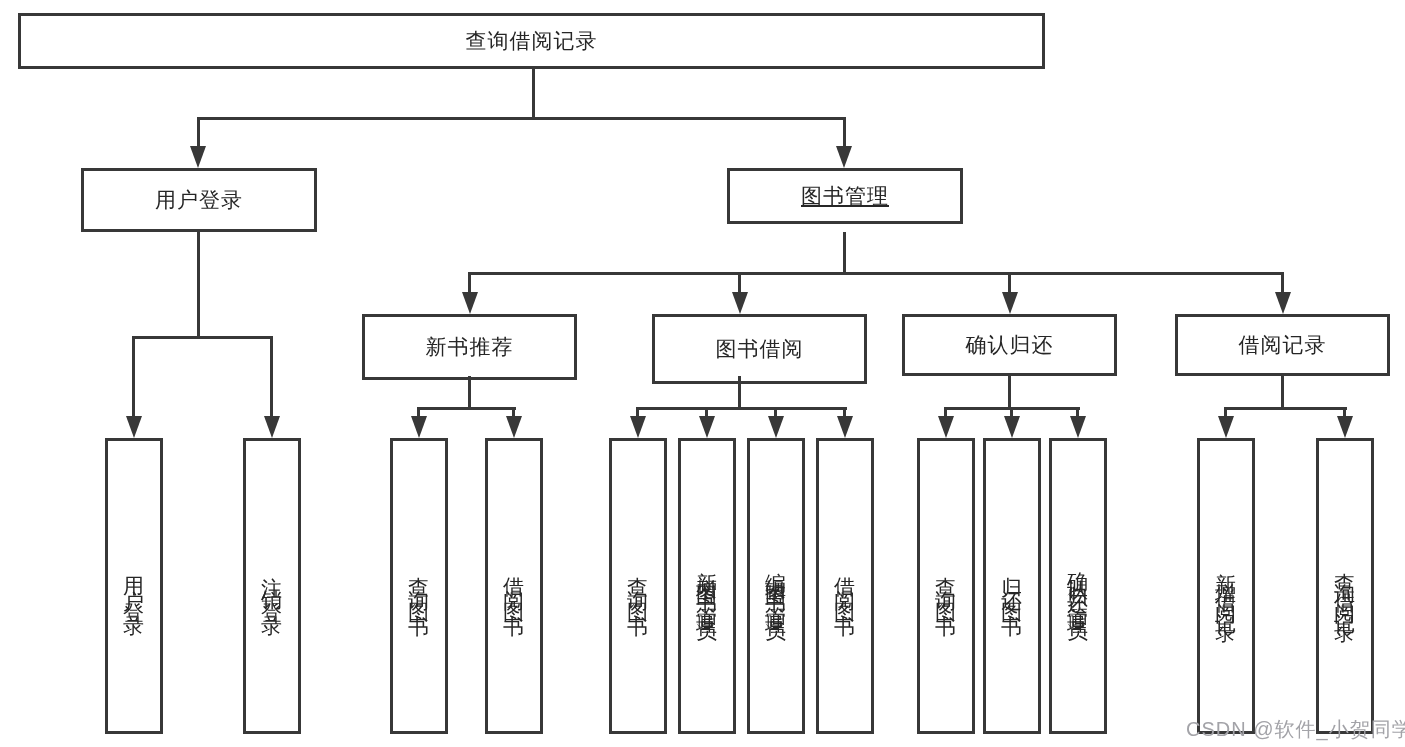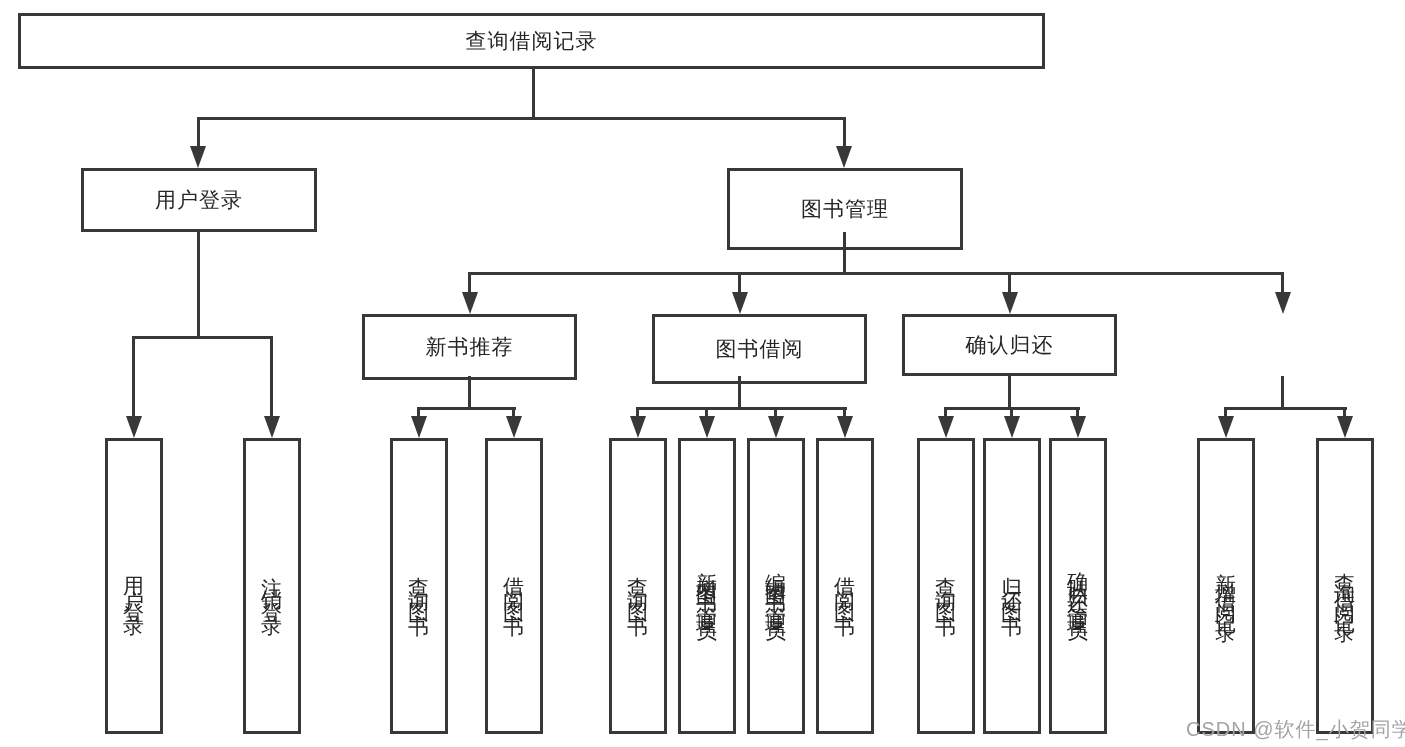--- a/index.html
+++ b/index.html
@@ -66,32 +66,35 @@
 
 <div class="canvas">
 
   <div class="box" style="left:18px; top:13px; width:1027px; height:56px;">
     <span>查询借阅记录</span>
   </div>
 
   <div class="box" style="left:81px; top:168px; width:236px; height:64px;">
     <span>用户登录</span>
   </div>
-  <div class="box" style="left:727px; top:168px; width:236px; height:82px;">
+  <div class="box" style="left:727px; top:168px; width:236px; height:56px;text-decoration:underline;">
     <span>图书管理</span>
   </div>
 
   <div class="box" style="left:362px; top:314px; width:215px; height:66px;">
     <span>新书推荐</span>
   </div>
   <div class="box" style="left:652px; top:314px; width:215px; height:70px;">
     <span>图书借阅</span>
   </div>
   <div class="box" style="left:902px; top:314px; width:215px; height:62px;">
     <span>确认归还</span>
+  </div>
+  <div class="box" style="left:1175px; top:314px; width:215px; height:62px;">
+    <span>借阅记录</span>
   </div>
 
   <div class="box" style="left:105px; top:438px; width:58px; height:296px;">
     <span class="vtext sp4">用户登录</span>
   </div>
   <div class="box" style="left:243px; top:438px; width:58px; height:296px;">
     <span class="vtext sp4">注销登录</span>
   </div>
 
   <div class="box" style="left:390px; top:438px; width:58px; height:296px;">

